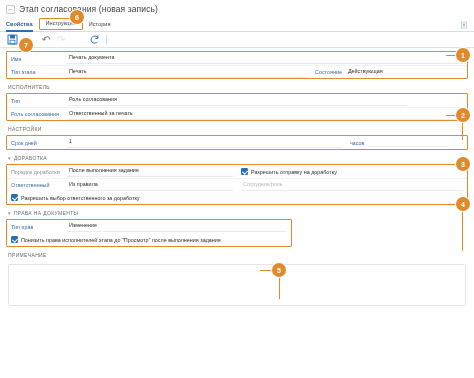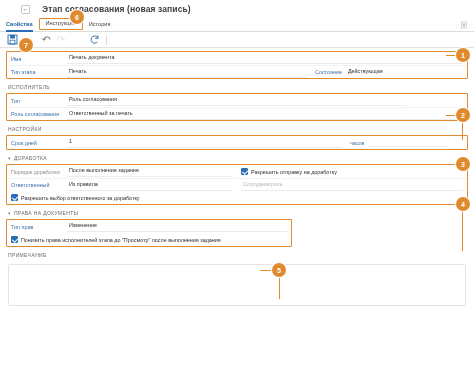--- a/index.html
+++ b/index.html
@@ -10,23 +10,22 @@
     font-family: "Liberation Sans", sans-serif;
     font-size: 6px;
     color: #3b3b3b;
     overflow: hidden;
     position: relative;
   }
 
   
   .page-header {
     display: flex; align-items: center;
-    gap: 12px;
-    padding: 4px 6px 3px 21px;
-    font-weight: bold;
+    gap: 4px;
+    padding: 4px 6px 3px 6px;
   }
   .back-arrow {
     width: 9px; height: 9px;
     border: 1px solid #c9c9c9;
     border-radius: 1px;
     display: flex; align-items: center; justify-content: center;
     font-size: 6px; line-height: 1;
     color: #555; background: #fff;
     flex: 0 0 auto;
   }

